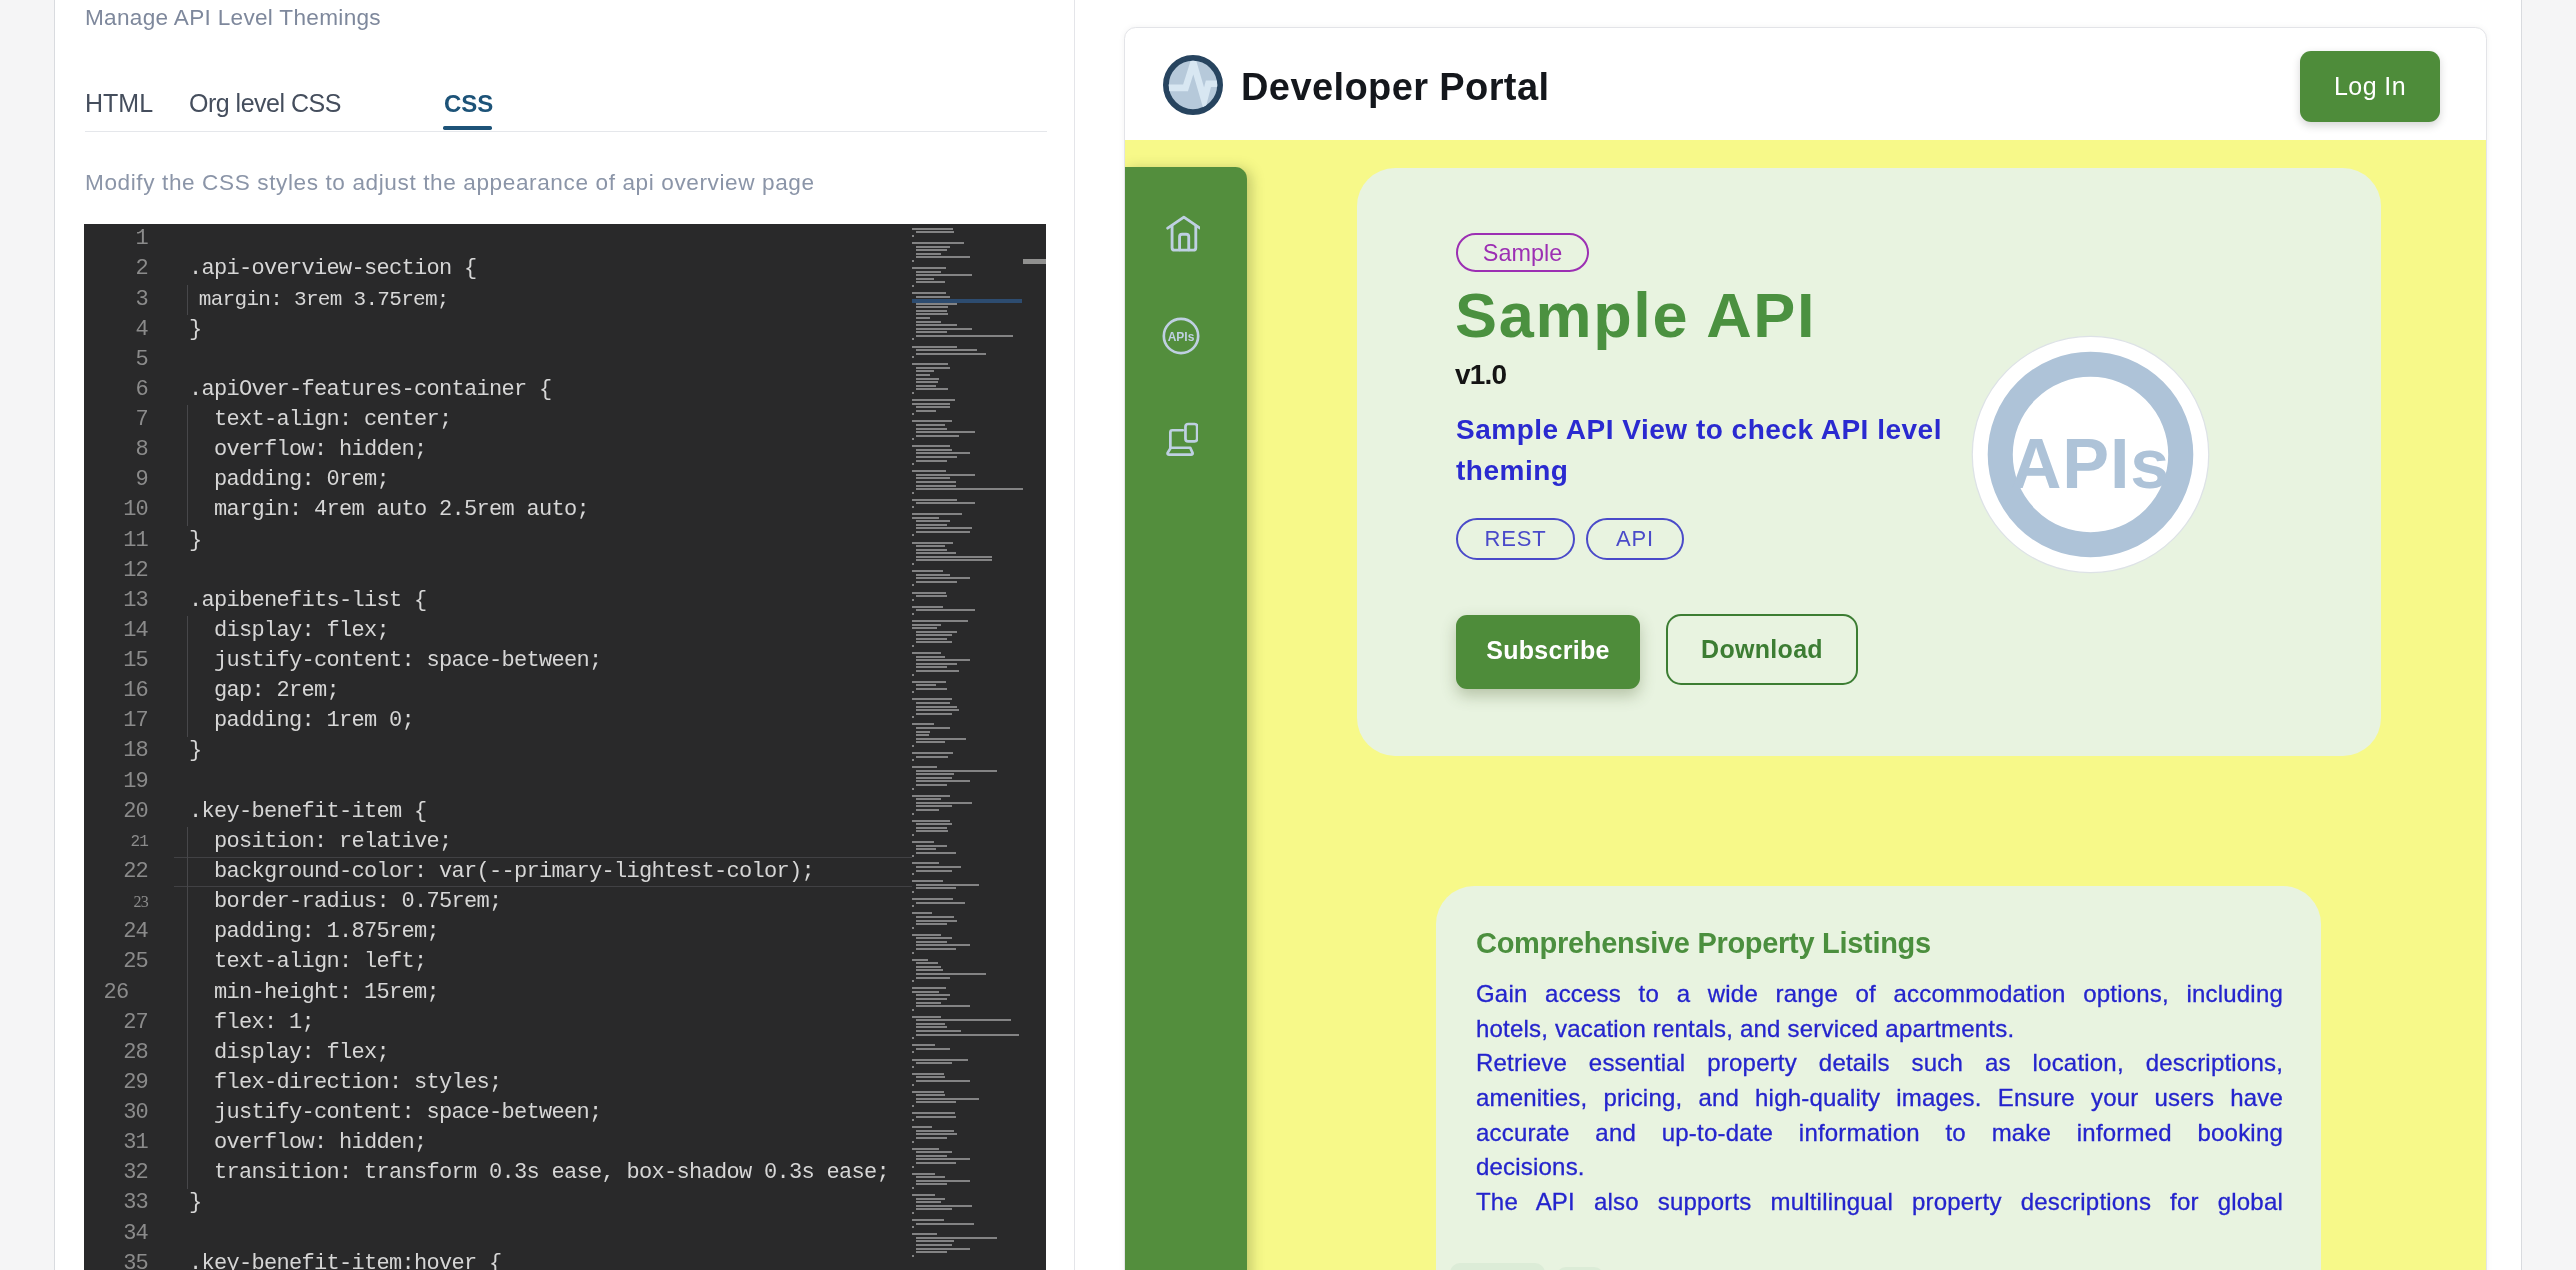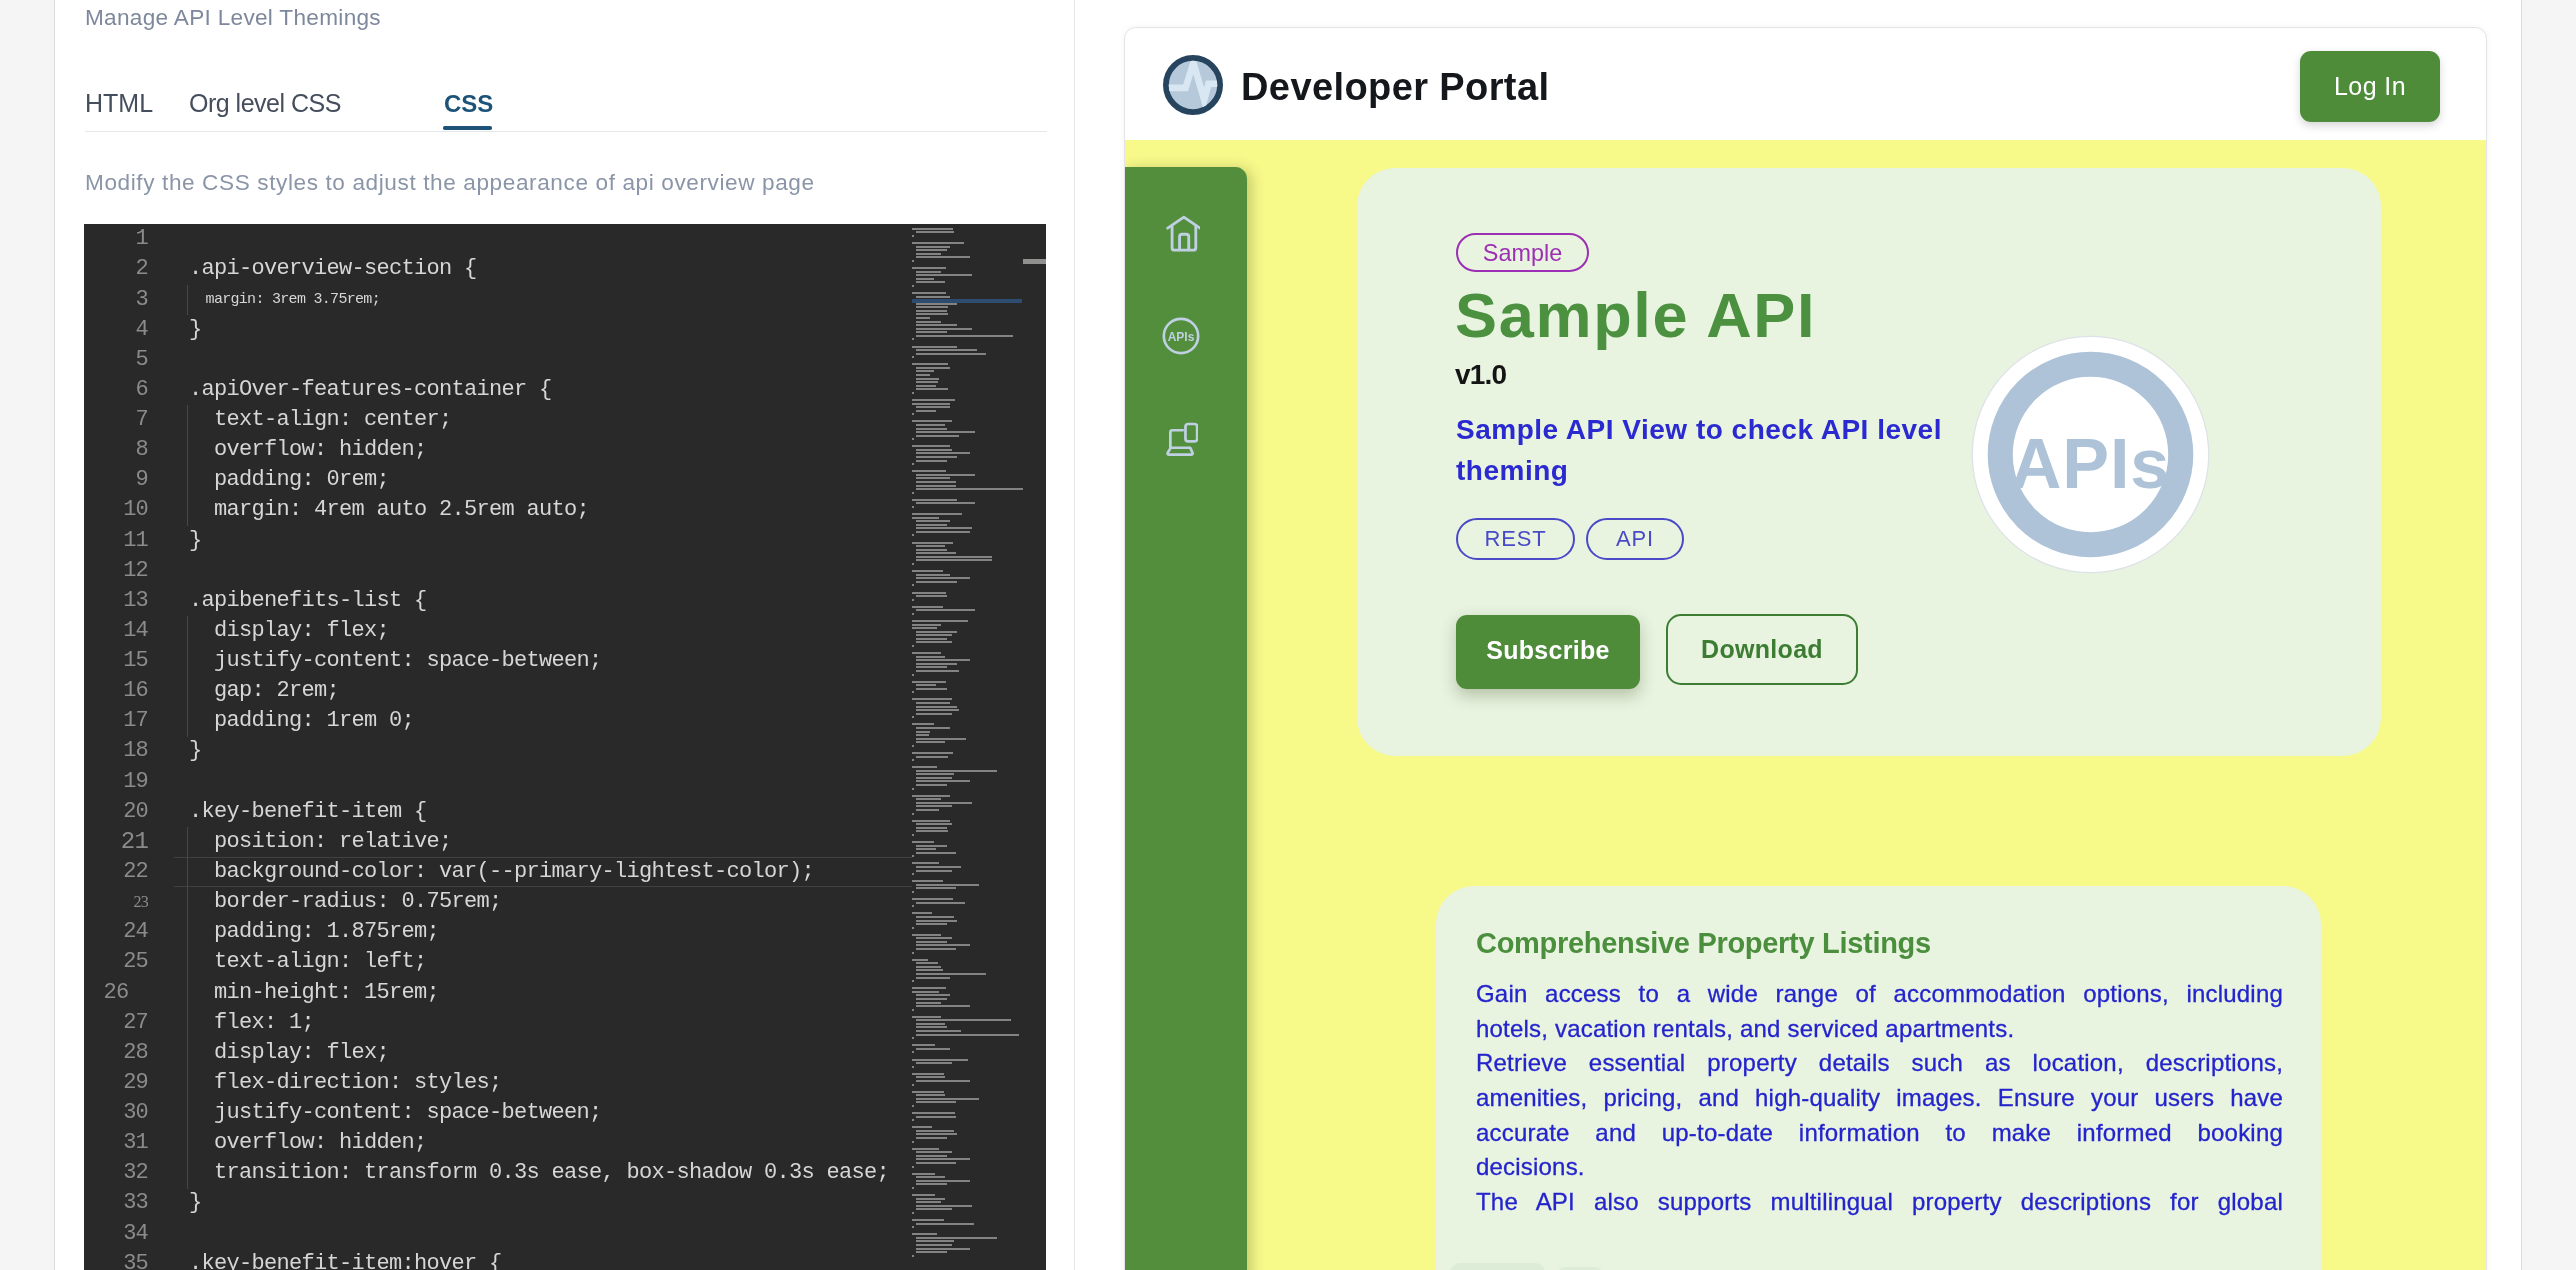--- a/index.html
+++ b/index.html
@@ -27,21 +27,21 @@
 <div class="abs" style="left:84px;top:224px;width:962px;height:1046px;background:#29292a;overflow:hidden;"></div>
 <div class="abs" style="left:174px;top:857px;width:738px;height:30px;border-top:1.3px solid #414144;border-bottom:1.3px solid #414144;"></div>
 <div class="abs" style="left:187px;top:285px;width:1.3px;height:30px;background:#47474a;"></div>
 <div class="abs" style="left:187px;top:405px;width:1.3px;height:121px;background:#47474a;"></div>
 <div class="abs" style="left:187px;top:616px;width:1.3px;height:121px;background:#47474a;"></div>
 <div class="abs" style="left:187px;top:827px;width:1.3px;height:362px;background:#47474a;"></div>
 <div class="abs" style="left:84px;top:224px;width:64px;height:30px;line-height:30px;text-align:right;font-family:'Liberation Mono',monospace;font-size:22px;letter-spacing:-0.8px;color:#8b8b8b;">1</div>
 <div class="abs" style="left:84px;top:254px;width:64px;height:30px;line-height:30px;text-align:right;font-family:'Liberation Mono',monospace;font-size:22px;letter-spacing:-0.8px;color:#8b8b8b;">2</div>
 <div class="abs" style="left:189px;top:254px;height:30px;line-height:30px;white-space:pre;font-family:'Liberation Mono',monospace;font-size:22px;letter-spacing:-0.7px;color:#d6d6d6;">.api-overview-section {</div>
 <div class="abs" style="left:84px;top:285px;width:64px;height:30px;line-height:30px;text-align:right;font-family:'Liberation Mono',monospace;font-size:22px;letter-spacing:-0.8px;color:#8b8b8b;">3</div>
-<div class="abs" style="left:189px;top:285px;height:30px;line-height:30px;white-space:pre;font-family:'Liberation Mono',monospace;font-size:15px;letter-spacing:-0.7px;color:#d6d6d6;">  margin: 3rem 3.75rem;</div>
+<div class="abs" style="left:175px;top:285px;height:30px;line-height:30px;white-space:pre;font-family:'Liberation Mono',monospace;font-size:21px;letter-spacing:-0.7px;color:#d6d6d6;">  margin: 3rem 3.75rem;</div>
 <div class="abs" style="left:84px;top:315px;width:64px;height:30px;line-height:30px;text-align:right;font-family:'Liberation Mono',monospace;font-size:22px;letter-spacing:-0.8px;color:#8b8b8b;">4</div>
 <div class="abs" style="left:189px;top:315px;height:30px;line-height:30px;white-space:pre;font-family:'Liberation Mono',monospace;font-size:22px;letter-spacing:-0.7px;color:#d6d6d6;">}</div>
 <div class="abs" style="left:84px;top:345px;width:64px;height:30px;line-height:30px;text-align:right;font-family:'Liberation Mono',monospace;font-size:22px;letter-spacing:-0.8px;color:#8b8b8b;">5</div>
 <div class="abs" style="left:84px;top:375px;width:64px;height:30px;line-height:30px;text-align:right;font-family:'Liberation Mono',monospace;font-size:22px;letter-spacing:-0.8px;color:#8b8b8b;">6</div>
 <div class="abs" style="left:189px;top:375px;height:30px;line-height:30px;white-space:pre;font-family:'Liberation Mono',monospace;font-size:22px;letter-spacing:-0.7px;color:#d6d6d6;">.apiOver-features-container {</div>
 <div class="abs" style="left:84px;top:405px;width:64px;height:30px;line-height:30px;text-align:right;font-family:'Liberation Mono',monospace;font-size:22px;letter-spacing:-0.8px;color:#8b8b8b;">7</div>
 <div class="abs" style="left:189px;top:405px;height:30px;line-height:30px;white-space:pre;font-family:'Liberation Mono',monospace;font-size:22px;letter-spacing:-0.7px;color:#d6d6d6;">  text-align: center;</div>
 <div class="abs" style="left:84px;top:435px;width:64px;height:30px;line-height:30px;text-align:right;font-family:'Liberation Mono',monospace;font-size:22px;letter-spacing:-0.8px;color:#8b8b8b;">8</div>
 <div class="abs" style="left:189px;top:435px;height:30px;line-height:30px;white-space:pre;font-family:'Liberation Mono',monospace;font-size:22px;letter-spacing:-0.7px;color:#d6d6d6;">  overflow: hidden;</div>
 <div class="abs" style="left:84px;top:465px;width:64px;height:30px;line-height:30px;text-align:right;font-family:'Liberation Mono',monospace;font-size:22px;letter-spacing:-0.8px;color:#8b8b8b;">9</div>
@@ -59,21 +59,21 @@
 <div class="abs" style="left:189px;top:646px;height:30px;line-height:30px;white-space:pre;font-family:'Liberation Mono',monospace;font-size:22px;letter-spacing:-0.7px;color:#d6d6d6;">  justify-content: space-between;</div>
 <div class="abs" style="left:84px;top:676px;width:64px;height:30px;line-height:30px;text-align:right;font-family:'Liberation Mono',monospace;font-size:22px;letter-spacing:-0.8px;color:#8b8b8b;">16</div>
 <div class="abs" style="left:189px;top:676px;height:30px;line-height:30px;white-space:pre;font-family:'Liberation Mono',monospace;font-size:22px;letter-spacing:-0.7px;color:#d6d6d6;">  gap: 2rem;</div>
 <div class="abs" style="left:84px;top:706px;width:64px;height:30px;line-height:30px;text-align:right;font-family:'Liberation Mono',monospace;font-size:22px;letter-spacing:-0.8px;color:#8b8b8b;">17</div>
 <div class="abs" style="left:189px;top:706px;height:30px;line-height:30px;white-space:pre;font-family:'Liberation Mono',monospace;font-size:22px;letter-spacing:-0.7px;color:#d6d6d6;">  padding: 1rem 0;</div>
 <div class="abs" style="left:84px;top:736px;width:64px;height:30px;line-height:30px;text-align:right;font-family:'Liberation Mono',monospace;font-size:22px;letter-spacing:-0.8px;color:#8b8b8b;">18</div>
 <div class="abs" style="left:189px;top:736px;height:30px;line-height:30px;white-space:pre;font-family:'Liberation Mono',monospace;font-size:22px;letter-spacing:-0.7px;color:#d6d6d6;">}</div>
 <div class="abs" style="left:84px;top:767px;width:64px;height:30px;line-height:30px;text-align:right;font-family:'Liberation Mono',monospace;font-size:22px;letter-spacing:-0.8px;color:#8b8b8b;">19</div>
 <div class="abs" style="left:84px;top:797px;width:64px;height:30px;line-height:30px;text-align:right;font-family:'Liberation Mono',monospace;font-size:22px;letter-spacing:-0.8px;color:#8b8b8b;">20</div>
 <div class="abs" style="left:189px;top:797px;height:30px;line-height:30px;white-space:pre;font-family:'Liberation Mono',monospace;font-size:22px;letter-spacing:-0.7px;color:#d6d6d6;">.key-benefit-item {</div>
-<div class="abs" style="left:84px;top:827px;width:64px;height:30px;line-height:30px;text-align:right;font-family:'Liberation Mono',monospace;font-size:24px;letter-spacing:-0.8px;color:#8b8b8b;">21</div>
+<div class="abs" style="left:84px;top:827px;width:64px;height:30px;line-height:30px;text-align:right;font-family:'Liberation Mono',monospace;font-size:16px;letter-spacing:-0.8px;color:#8b8b8b;">21</div>
 <div class="abs" style="left:189px;top:827px;height:30px;line-height:30px;white-space:pre;font-family:'Liberation Mono',monospace;font-size:22px;letter-spacing:-0.7px;color:#d6d6d6;">  position: relative;</div>
 <div class="abs" style="left:84px;top:857px;width:64px;height:30px;line-height:30px;text-align:right;font-family:'Liberation Mono',monospace;font-size:22px;letter-spacing:-0.8px;color:#8b8b8b;">22</div>
 <div class="abs" style="left:189px;top:857px;height:30px;line-height:30px;white-space:pre;font-family:'Liberation Mono',monospace;font-size:22px;letter-spacing:-0.7px;color:#d6d6d6;">  background-color: var(--primary-lightest-color);</div>
 <div class="abs" style="left:84px;top:887px;width:64px;height:30px;line-height:30px;text-align:right;font-family:Liberation Serif, serif;font-size:16px;letter-spacing:-0.8px;color:#8b8b8b;">23</div>
 <div class="abs" style="left:189px;top:887px;height:30px;line-height:30px;white-space:pre;font-family:'Liberation Mono',monospace;font-size:22px;letter-spacing:-0.7px;color:#d6d6d6;">  border-radius: 0.75rem;</div>
 <div class="abs" style="left:84px;top:917px;width:64px;height:30px;line-height:30px;text-align:right;font-family:'Liberation Mono',monospace;font-size:22px;letter-spacing:-0.8px;color:#8b8b8b;">24</div>
 <div class="abs" style="left:189px;top:917px;height:30px;line-height:30px;white-space:pre;font-family:'Liberation Mono',monospace;font-size:22px;letter-spacing:-0.7px;color:#d6d6d6;">  padding: 1.875rem;</div>
 <div class="abs" style="left:84px;top:947px;width:64px;height:30px;line-height:30px;text-align:right;font-family:'Liberation Mono',monospace;font-size:22px;letter-spacing:-0.8px;color:#8b8b8b;">25</div>
 <div class="abs" style="left:189px;top:947px;height:30px;line-height:30px;white-space:pre;font-family:'Liberation Mono',monospace;font-size:22px;letter-spacing:-0.7px;color:#d6d6d6;">  text-align: left;</div>
 <div class="abs" style="left:84px;top:978px;width:64px;height:30px;line-height:30px;text-align:center;font-family:'Liberation Mono',monospace;font-size:22px;letter-spacing:-0.8px;color:#8b8b8b;">26</div>

